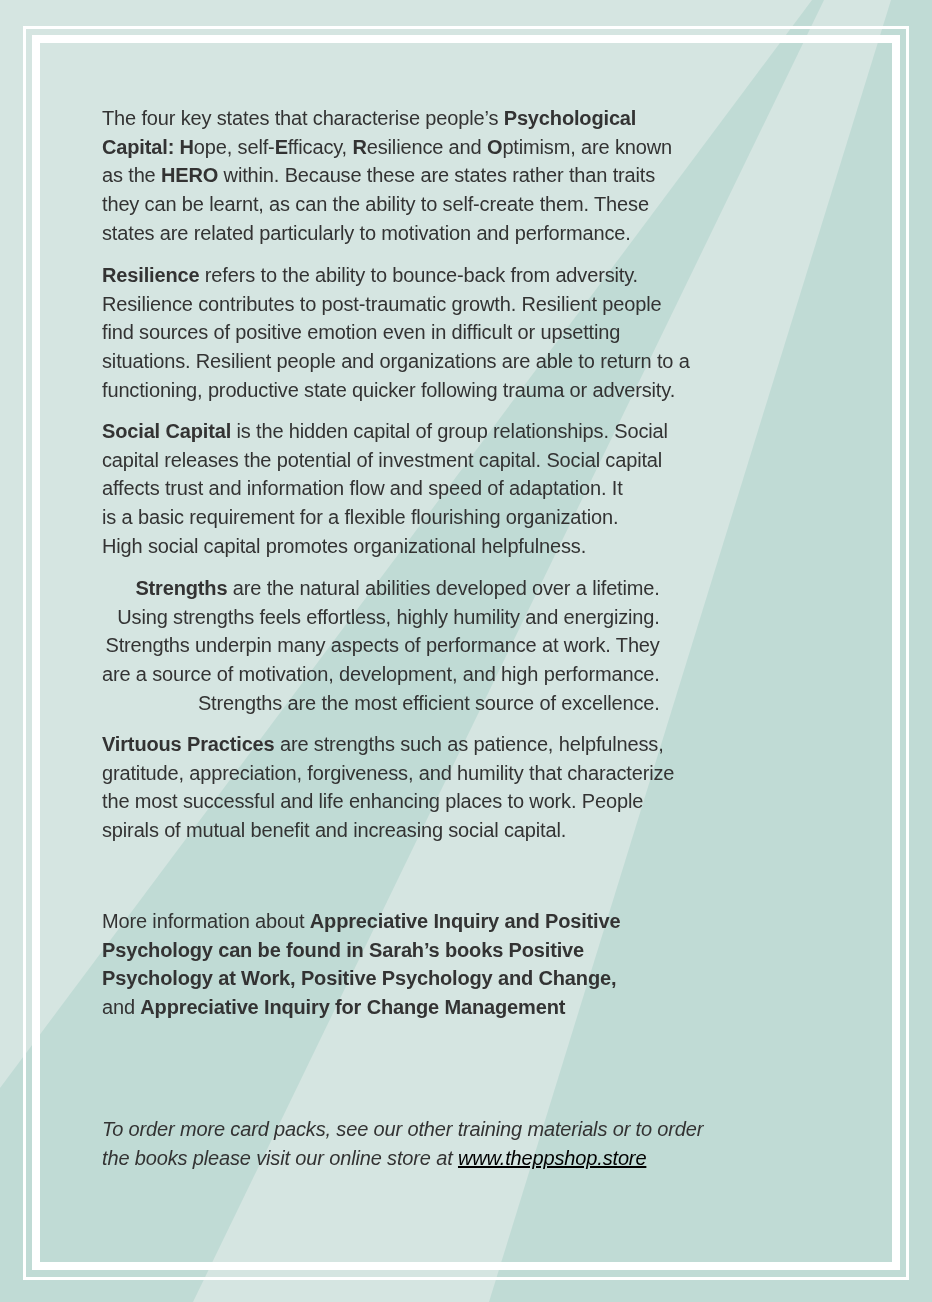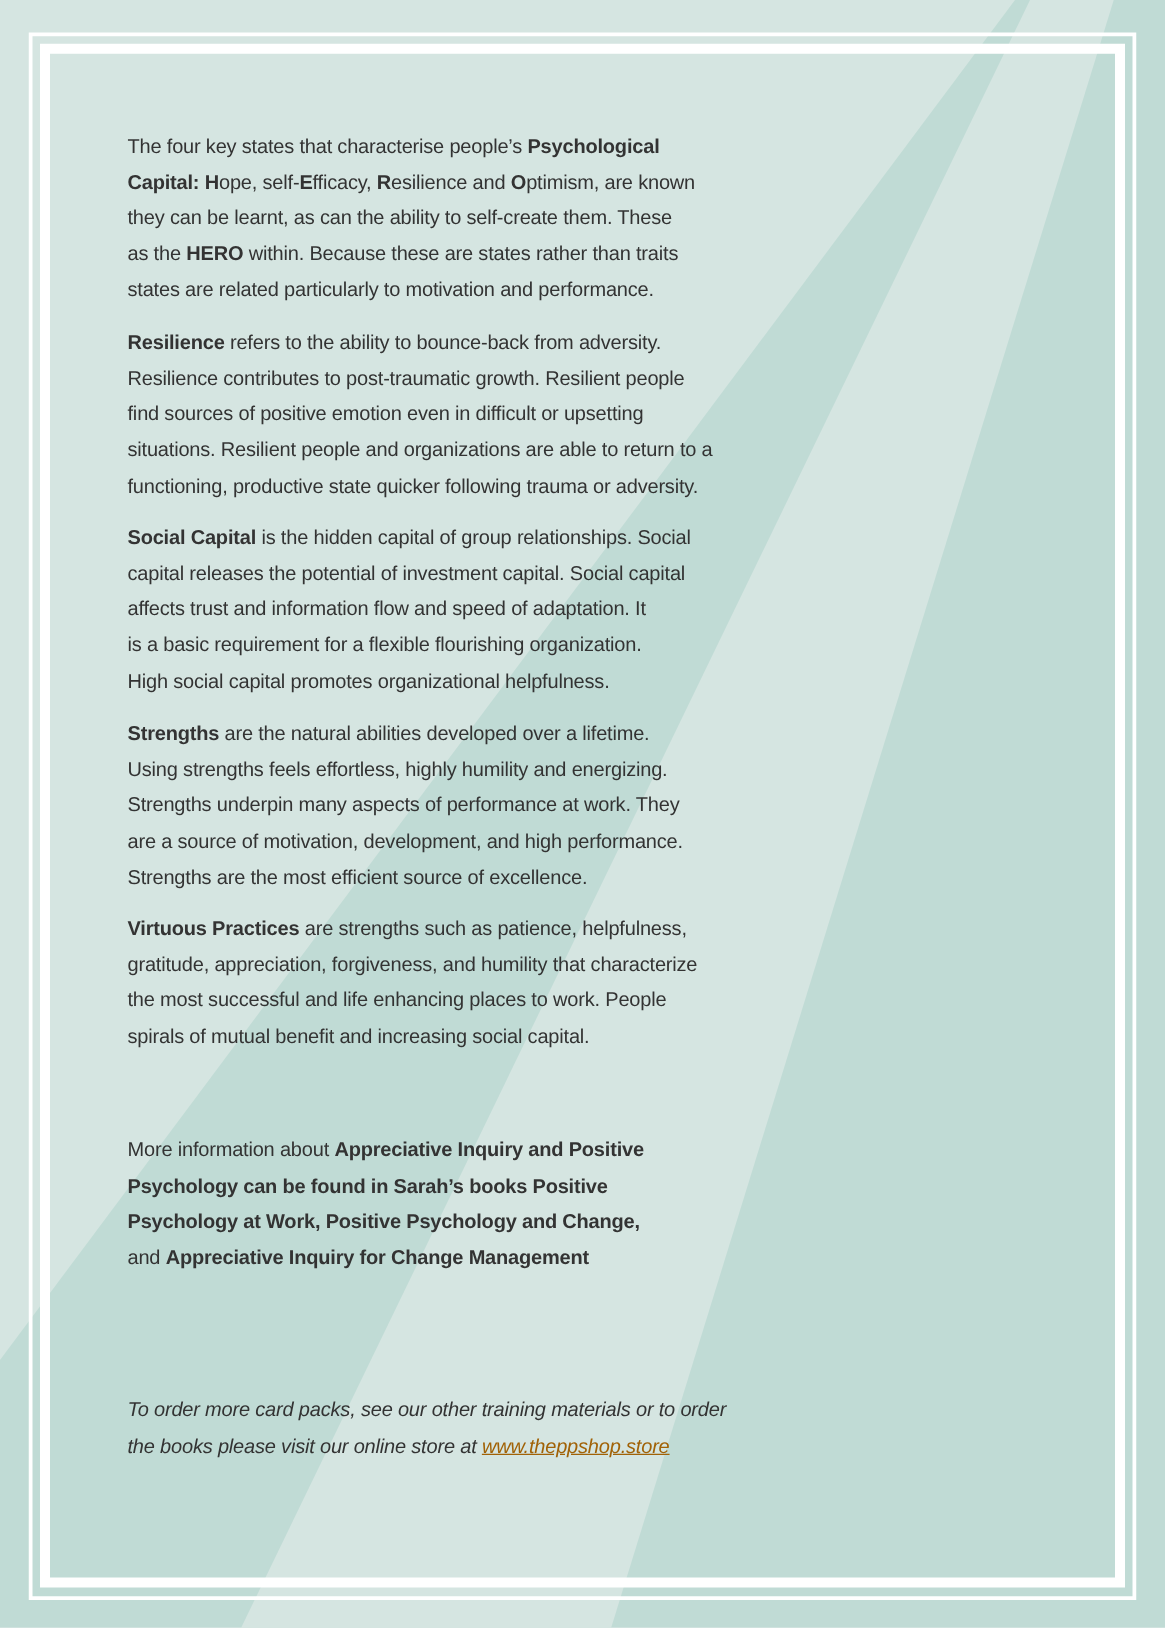--- a/index.html
+++ b/index.html
@@ -1,65 +1,65 @@
 <!DOCTYPE html>
 <html><head>
 <meta charset="utf-8">
 <style>
   html, body { margin: 0; padding: 0; }
   body { width: 932px; height: 1302px; position: relative; overflow: hidden; background: #d5e5e1; font-family: "Liberation Sans", sans-serif; color: #333333; }
   .bg { position: absolute; left: 0; top: 0; width: 932px; height: 1302px; }
   .frame-outer { position: absolute; left: 23px; top: 26px; width: 880px; height: 1248px; border: 3px solid #ffffff; box-sizing: content-box; }
   .frame-inner { position: absolute; left: 32px; top: 35px; width: 852px; height: 1219px; border: 8px solid #ffffff; box-sizing: content-box; }
   .content { position: absolute; left: 102px; top: 0; width: 660px; }
-  .para { position: absolute; left: 0; margin: 0; font-size: 16px; line-height: 28.7px; white-space: nowrap; letter-spacing: -0.15px; }
+  .para { position: absolute; left: 0; margin: 0; font-size: 20px; line-height: 28.7px; white-space: nowrap; letter-spacing: -0.15px; }
   .para .line { display: block; }
   b { font-weight: bold; }
   .italic { font-style: italic; }
-  .link { text-decoration: underline; color: #a16207; cursor: pointer; margin-top: 36px; }
+  .link { text-decoration: underline; color: #000000; cursor: pointer; margin-top: 36px; }
 </style>
 </head>
 <body>
 
 <svg class="bg" width="932" height="1302" viewBox="0 0 932 1302" xmlns="http://www.w3.org/2000/svg">
   <rect x="0" y="0" width="932" height="1302" fill="#d5e5e1"></rect>
   <polygon points="812,0 824,0 193,1302 0,1302 0,1088" fill="#c0dbd5"></polygon>
   <polygon points="891,0 932,0 932,1302 489,1302" fill="#c0dbd5"></polygon>
 </svg>
 
 <div class="frame-outer"></div>
 <div class="frame-inner"></div>
 
 <div class="content">
 
   <p class="para" style="top:104px;">
     <span class="line"><span>The four key states that characterise people’s </span><b>Psychological</b></span>
     <span class="line"><b>Capital: H</b><span>ope, self-</span><b>E</b><span>fficacy, </span><b>R</b><span>esilience and </span><b>O</b><span>ptimism, are known</span></span>
+    <span class="line"><span>as the </span><b>HERO</b><span> within. Because these are states rather than traits</span></span>
     <span class="line">they can be learnt, as can the ability to self-create them. These</span>
-    <span class="line"><span>as the </span><b>HERO</b><span> within. Because these are states rather than traits</span></span>
     <span class="line">states are related particularly to motivation and performance.</span>
   </p>
 
   <p class="para" style="top:261px;">
     <span class="line"><b>Resilience</b><span> refers to the ability to bounce-back from adversity.</span></span>
     <span class="line">Resilience contributes to post-traumatic growth. Resilient people</span>
     <span class="line">find sources of positive emotion even in difficult or upsetting</span>
     <span class="line">situations. Resilient people and organizations are able to return to a</span>
     <span class="line">functioning, productive state quicker following trauma or adversity.</span>
   </p>
 
   <p class="para" style="top:417px;">
     <span class="line"><b>Social Capital</b><span> is the hidden capital of group relationships. Social</span></span>
     <span class="line">capital releases the potential of investment capital. Social capital</span>
     <span class="line">affects trust and information flow and speed of adaptation. It</span>
     <span class="line">is a basic requirement for a flexible flourishing organization.</span>
     <span class="line">High social capital promotes organizational helpfulness.</span>
   </p>
 
-  <p class="para" style="top:574px;">
+  <p class="para" style="top:574px;text-align:right;">
     <span class="line"><b>Strengths</b><span> are the natural abilities developed over a lifetime.</span></span>
     <span class="line">Using strengths feels effortless, highly humility and energizing.</span>
     <span class="line">Strengths underpin many aspects of performance at work. They</span>
     <span class="line">are a source of motivation, development, and high performance.</span>
     <span class="line">Strengths are the most efficient source of excellence.</span>
   </p>
 
   <p class="para" style="top:730px;">
     <span class="line"><b>Virtuous Practices</b><span> are strengths such as patience, helpfulness,</span></span>
     <span class="line">gratitude, appreciation, forgiveness, and humility that characterize</span>

